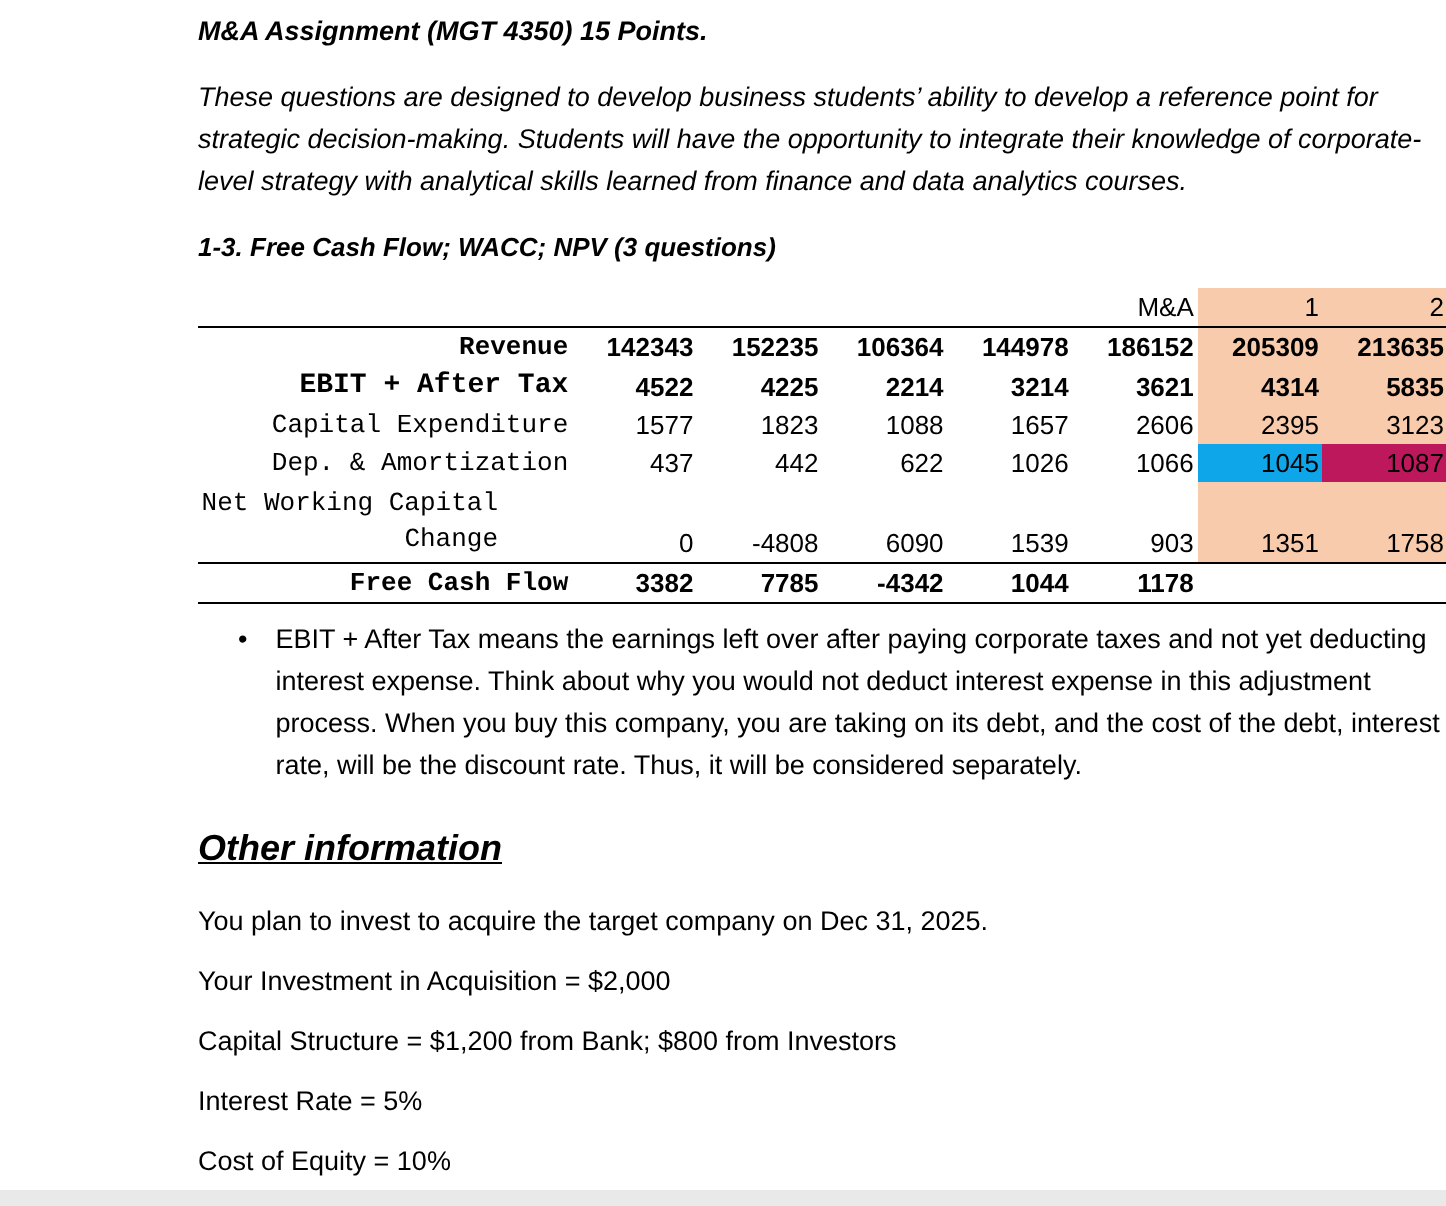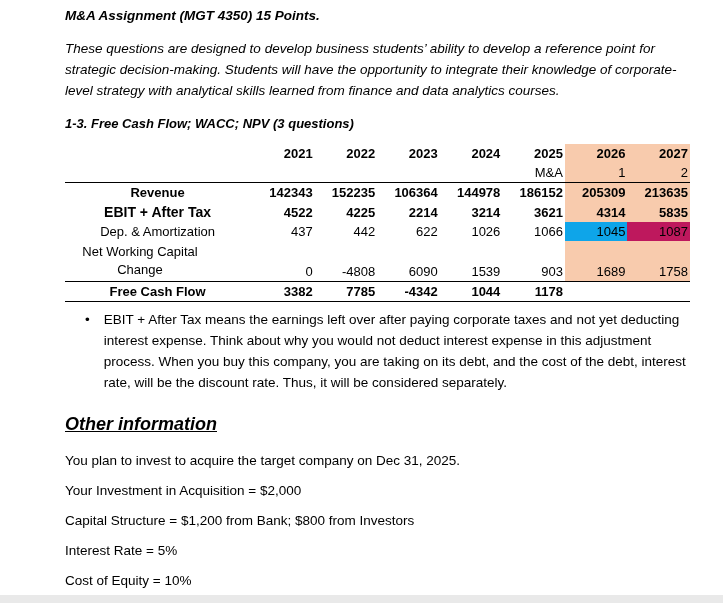--- a/index.html
+++ b/index.html
@@ -4,31 +4,31 @@
 <style>
   * { margin:0; padding:0; box-sizing:border-box; }
   html,body { width:723px; height:603px; }
   body {
     background:#ffffff;
     font-family:"Liberation Sans", sans-serif;
     color:#000;
     overflow:hidden;
     position:relative;
   }
-  .page { padding:8px 33px 0 65px; }
+  .page { padding:8px 33px 0 99px; }
 
   .title { font-size:13.5px; font-weight:bold; font-style:italic; margin-bottom:15px; }
   .intro { font-size:13.5px; font-style:italic; line-height:21px; width:625px; margin-bottom:15px; }
   .section-heading { font-size:13px; font-weight:bold; font-style:italic; margin-bottom:13px; }
 
   table.fin { border-collapse:collapse; width:625px; font-size:13px; table-layout:fixed; }
   table.fin col.c-label { width:187px; }
   table.fin col.c-year  { width:62.5px; }
   table.fin td { padding:2px 2px 2px 0; height:19px; vertical-align:middle; }
-  td.lbl { text-align:center; padding-left:6px; }
+  td.lbl { text-align:right; padding-left:6px;font-family:Liberation Mono, monospace; }
   td.num { text-align:right; }
   .b { font-weight:bold; }
   .small-lbl { font-size:14px; font-weight:bold; }
   tr.sub td { border-bottom:1.5px solid #000; }
   tr.nwc td { vertical-align:bottom; border-bottom:1.5px solid #000; }
   tr.nwc td.lbl span { display:block; width:150px; line-height:18px; }
   tr.fcf td { border-bottom:1.5px solid #000; }
   
 
   .bullet-para { display:flex; width:625px; padding-left:20px; gap:14px;
@@ -57,30 +57,20 @@
       <col class="c-label">
       <col class="c-year">
         <col class="c-year">
         <col class="c-year">
         <col class="c-year">
       <col class="c-year">
         <col class="c-year">
         <col class="c-year">
     </colgroup>
     <tbody>
-      <tr>
-        <td class="lbl"></td>
-        <td class="num b">2021</td>
-        <td class="num b">2022</td>
-        <td class="num b">2023</td>
-        <td class="num b">2024</td>
-        <td class="num b">2025</td>
-        <td class="num b hl" style="background-color: rgb(248, 203, 173);">2026</td>
-        <td class="num b hl" style="background-color: rgb(248, 203, 173);">2027</td>
-      </tr>
       <tr class="sub">
         <td class="lbl"></td>
         <td class="num"></td>
         <td class="num"></td>
         <td class="num"></td>
         <td class="num"></td>
         <td class="num">M&amp;A</td>
         <td class="num hl" style="background-color: rgb(248, 203, 173);">1</td>
         <td class="num hl" style="background-color: rgb(248, 203, 173);">2</td>
       </tr>
@@ -98,39 +88,49 @@
         <td class="lbl small-lbl">EBIT + After Tax</td>
         <td class="num b">4522</td>
         <td class="num b">4225</td>
         <td class="num b">2214</td>
         <td class="num b">3214</td>
         <td class="num b">3621</td>
         <td class="num b hl" style="background-color: rgb(248, 203, 173); margin-top: 48px;">4314</td>
         <td class="num b hl" style="background-color: rgb(248, 203, 173);">5835</td>
       </tr>
       <tr>
+        <td class="lbl">Capital Expenditure</td>
+        <td class="num">1577</td>
+        <td class="num">1823</td>
+        <td class="num">1088</td>
+        <td class="num">1657</td>
+        <td class="num">2606</td>
+        <td class="num hl" style="background-color: rgb(248, 203, 173);">2395</td>
+        <td class="num hl" style="background-color: rgb(248, 203, 173);">3123</td>
+      </tr>
+      <tr>
         <td class="lbl">Dep. &amp; Amortization</td>
         <td class="num">437</td>
         <td class="num">442</td>
         <td class="num">622</td>
         <td class="num">1026</td>
         <td class="num">1066</td>
         <td class="num hl" style="background-color: #0ea5e9;">1045</td>
         <td class="num hl" style="background-color: #be185d;">1087</td>
       </tr>
       <tr class="nwc">
         <td class="lbl">
             <span>Net Working Capital Change</span>
           </td>
         <td class="num">0</td>
         <td class="num">-4808</td>
         <td class="num">6090</td>
         <td class="num">1539</td>
         <td class="num">903</td>
-        <td class="num hl" style="background-color: rgb(248, 203, 173);">1689</td>
+        <td class="num hl" style="background-color: rgb(248, 203, 173);">1351</td>
         <td class="num hl" style="background-color: rgb(248, 203, 173);">1758</td>
       </tr>
       <tr class="fcf">
         <td class="lbl b">Free Cash Flow</td>
         <td class="num b">3382</td>
         <td class="num b">7785</td>
         <td class="num b">-4342</td>
         <td class="num b">1044</td>
         <td class="num b">1178</td>
         <td class="num b"></td>

